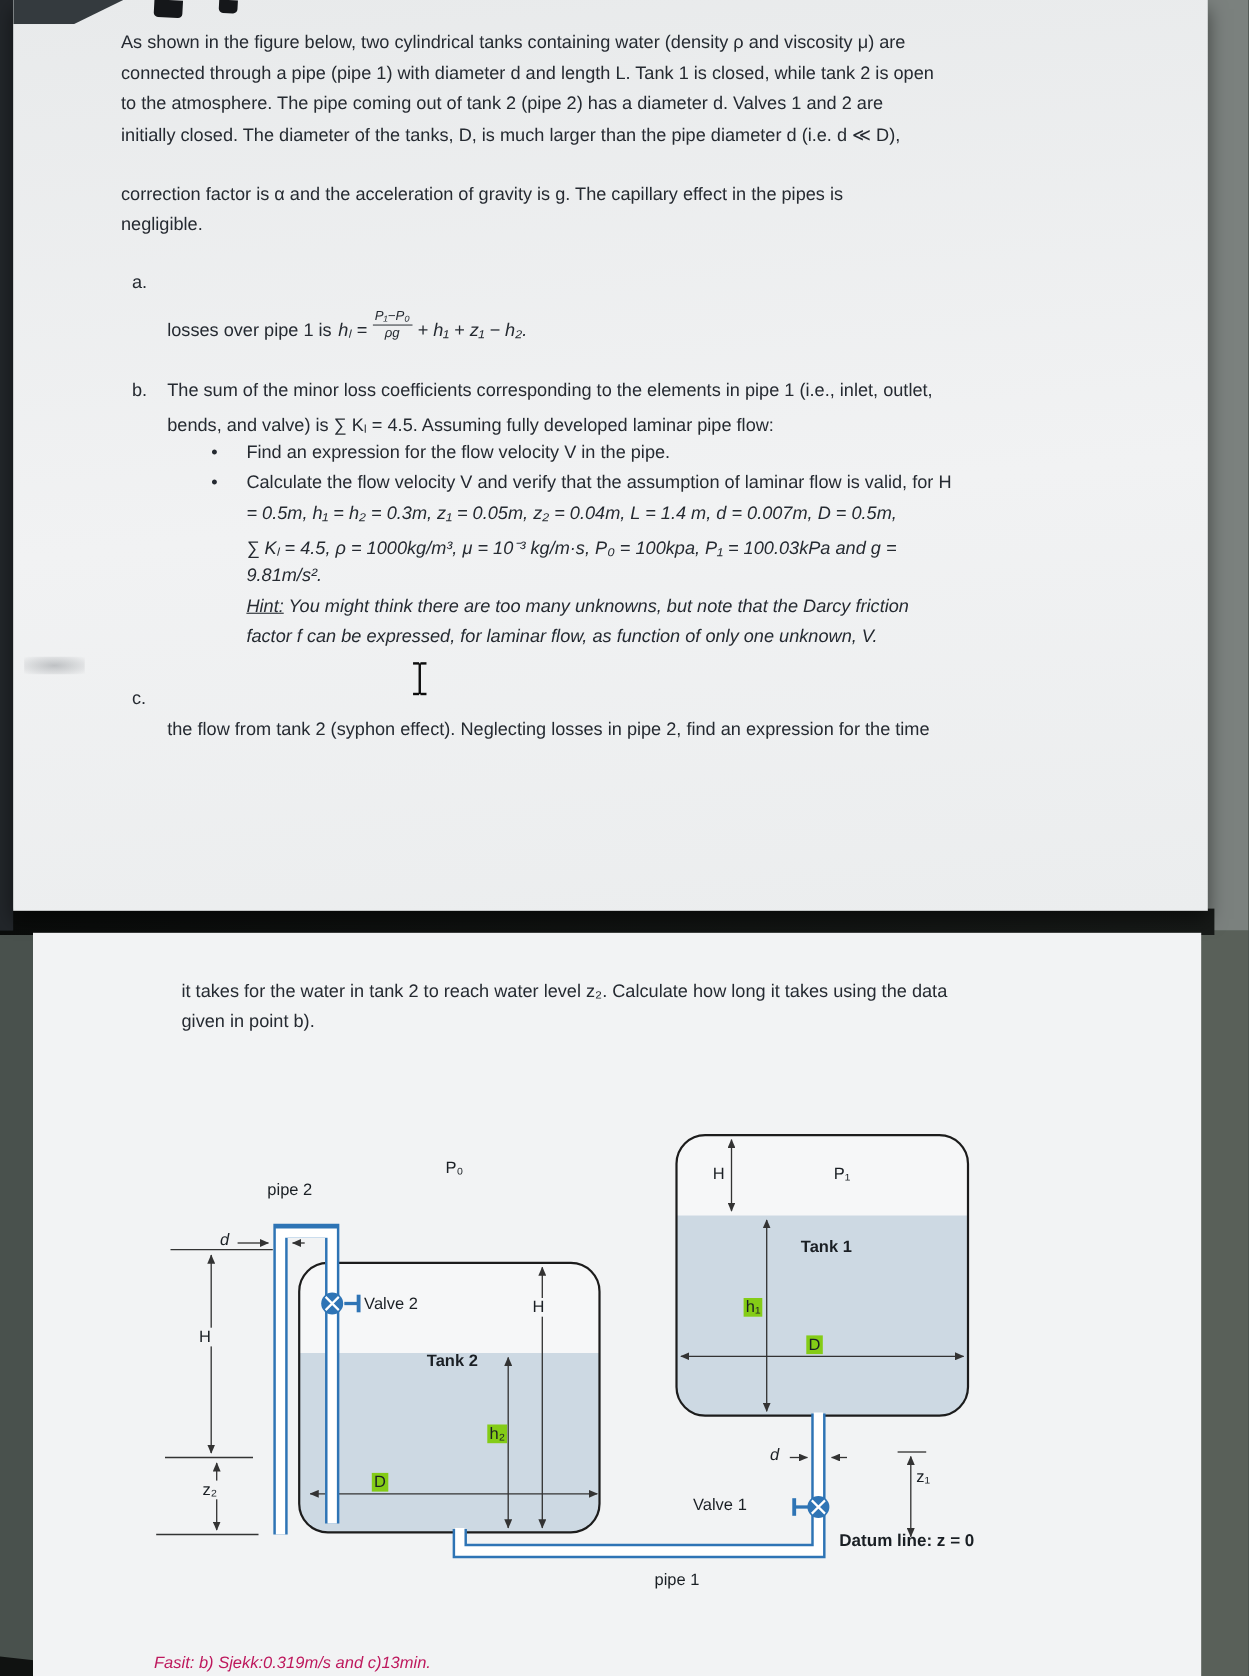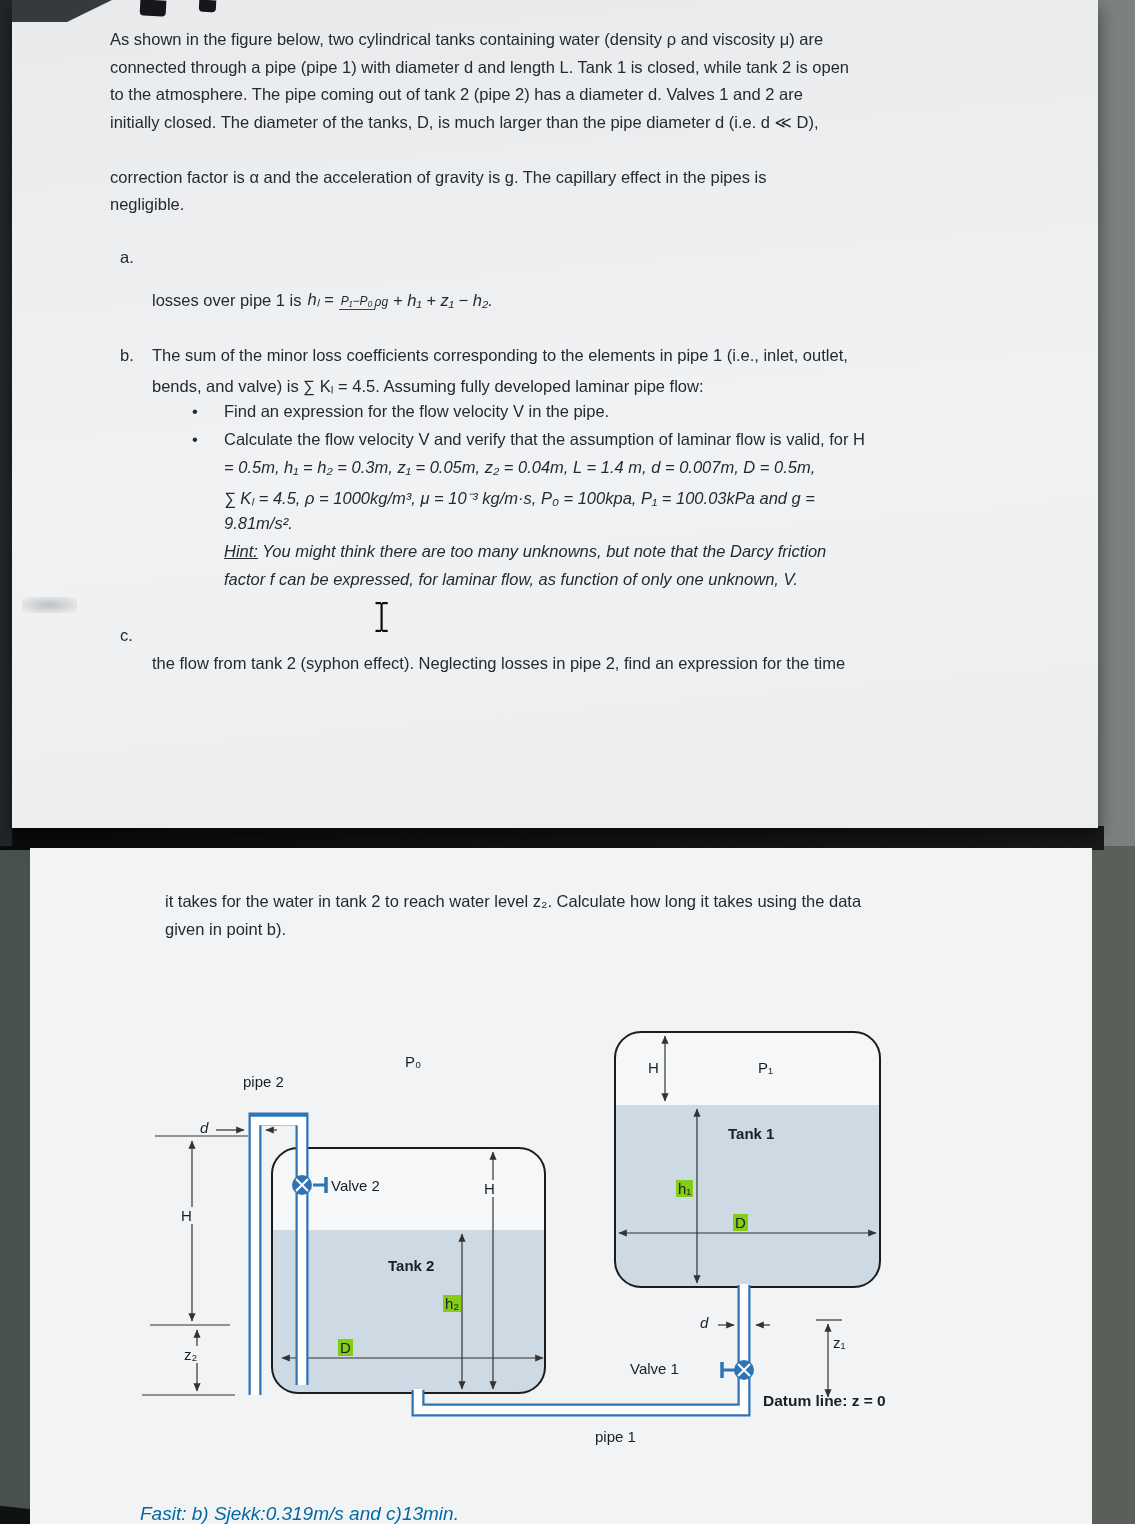--- a/index.html
+++ b/index.html
@@ -19,30 +19,30 @@
   .corner-dark{position:absolute;left:0;top:0;width:100px;height:22px;background:#343a3e;clip-path:polygon(0 0,100% 0,55% 100%,0 100%);}
   .tab{position:absolute;background:#15171a;border-radius:0 0 4px 4px;}
   #tab1{left:140px;top:0;width:26px;height:16px;transform:rotate(3deg);}
   #tab2{left:199px;top:0;width:17px;height:12px;transform:rotate(3deg);}
   .smudge{position:absolute;left:10px;top:597px;width:55px;height:16px;
     background:radial-gradient(ellipse at center,rgba(110,115,120,.38),rgba(110,115,120,0));}
   
   .tline{position:absolute;white-space:nowrap;font-size:16.5px;color:#252a31;}
   .it{font-style:italic;}
   .ul{text-decoration:underline;}
-  .frac{display:inline-flex;flex-direction:row;align-items:center;font-size:12px;line-height:1.15;font-style:italic;margin:0 5px;vertical-align:middle;color:#252a31;}
+  .frac{display:inline-flex;flex-direction:column;align-items:center;font-size:12px;line-height:1.15;font-style:italic;margin:0 5px;vertical-align:middle;color:#252a31;}
   .frac .num{border-bottom:1px solid #3a3f45;padding:0 2px;}
   
   .figure-svg{position:absolute;left:0;top:0;}
   .fl{position:absolute;font-size:15px;color:#1a1f24;white-space:nowrap;}
   .fl.b{font-weight:700;}
   .bgp{background:#f2f3f4;padding:0 2px;}
   .bgt{background:#f6f7f8;padding:0 2px;}
   .bgw{background:#84cc16;padding:0 2px;}
-  .footer{position:absolute;font-size:19px;font-style:italic;color:#0369a1;white-space:nowrap;}
+  .footer{position:absolute;font-size:15px;font-style:italic;color:#be185d;white-space:nowrap;}
   .cursor{position:absolute;left:362px;top:601px;}
 </style>
 </head>
 <body>
 
 <div class="strip right-strip-top"></div>
 <div class="strip right-strip-bottom"></div>
 <div class="strip gap-band"></div>
 <div class="strip left-strip"></div>
 <div class="strip bl-wedge"></div>
@@ -178,21 +178,21 @@
       <path d="M708,516 L720,528 M720,516 L708,528" stroke="#fff" stroke-width="2"></path>
     </g>
   </svg>
 
   <div class="fl" style="left:213px;top:225px">pipe 2</div>
   <div class="fl" style="left:375px;top:205px">P₀</div>
   <div class="fl it" style="left:170px;top:271px">d</div>
   <div class="fl bgp" style="left:149px;top:359px">H</div>
   <div class="fl bgp" style="left:152px;top:498px">z₂</div>
   <div class="fl" style="left:301px;top:329px">Valve 2</div>
-  <div class="fl b" style="left:358px;top:409px">Tank 2</div>
+  <div class="fl b" style="left:358px;top:381px">Tank 2</div>
   <div class="fl bgt" style="left:452px;top:332px">H</div>
   <div class="fl bgw" style="left:413px;top:447px">h₂</div>
   <div class="fl bgw" style="left:308px;top:491px">D</div>
   <div class="fl b" style="left:698px;top:277px">Tank 1</div>
   <div class="fl bgt" style="left:616px;top:211px">H</div>
   <div class="fl" style="left:728px;top:211px">P₁</div>
   <div class="fl bgw" style="left:646px;top:332px">h₁</div>
   <div class="fl bgw" style="left:703px;top:366px">D</div>
   <div class="fl it" style="left:670px;top:466px">d</div>
   <div class="fl" style="left:803px;top:486px">z₁</div>

